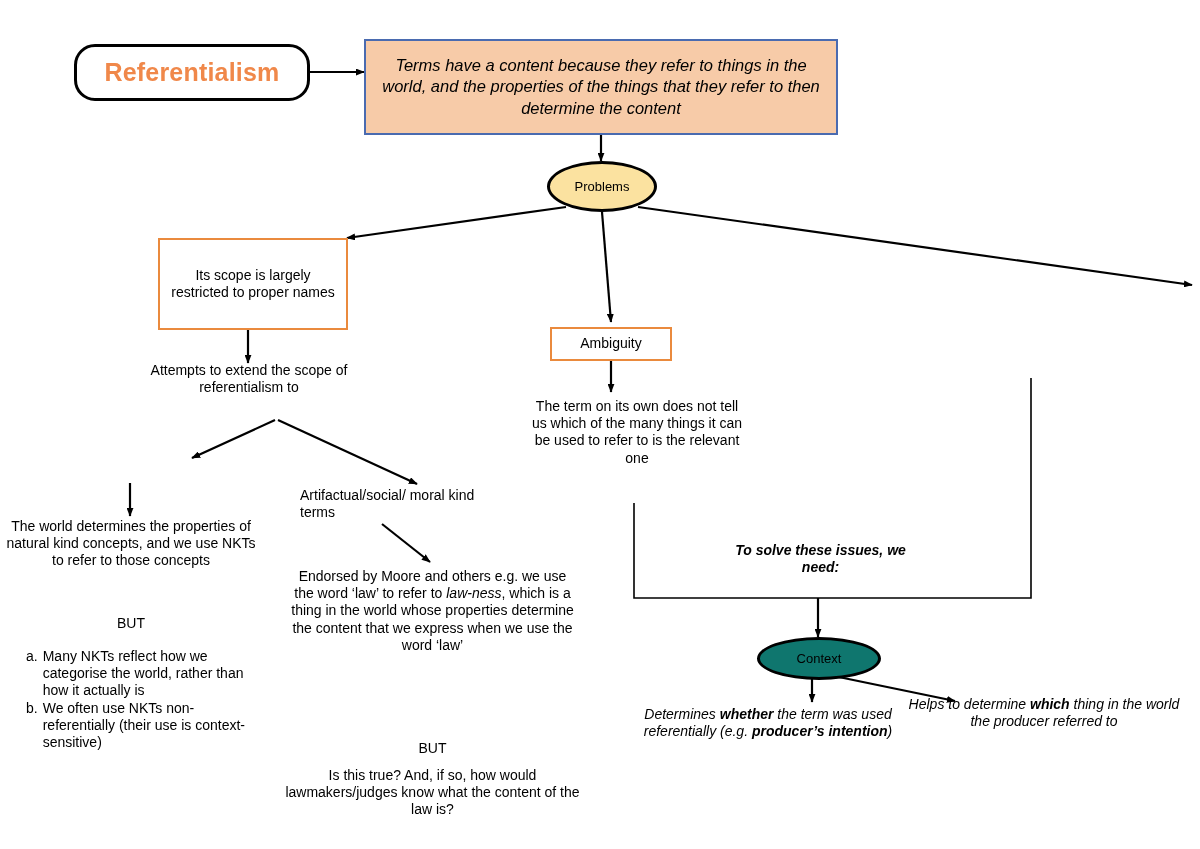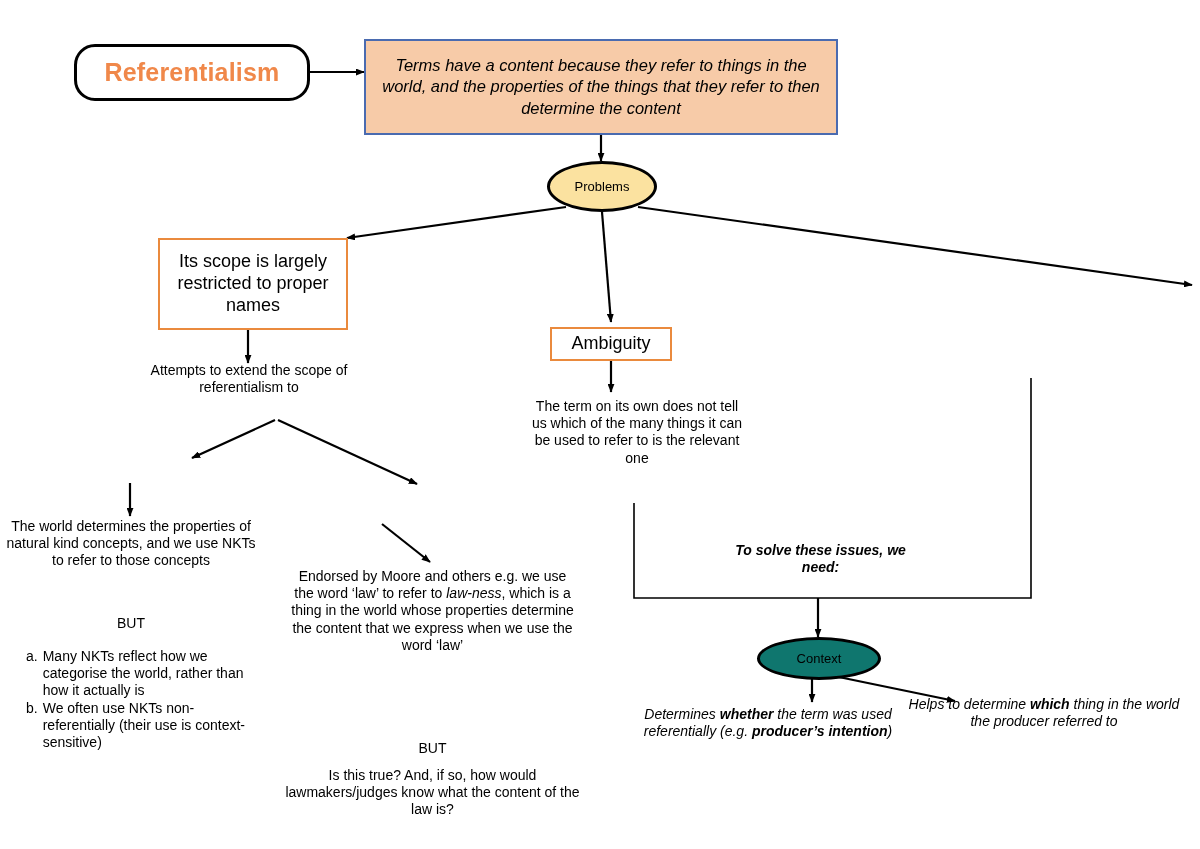--- a/index.html
+++ b/index.html
@@ -68,21 +68,21 @@
   .ellipse-white { background: #0f766e; }
   .ellipse-label {
     font-size: 13px;
   }
   .orange-box {
     border: 2.5px solid #EA8A3D;
     background: #ffffff;
     padding: 4px 8px;
   }
   .orange-box-text {
-    font-size: 18px;
+    font-size: 14px;
     line-height: 1.22;
   }
   .plain-text {
     position: absolute;
     font-size: 14px;
     line-height: 1.23;
     text-align: center;
     box-sizing: border-box;
   }
   .plain-text.left-align { text-align: left; }
@@ -174,20 +174,23 @@
     <div class="list-row">
       <span class="list-marker">a.</span>
       <span class="list-body">Many NKTs reflect how we categorise the world, rather than how it actually is</span>
     </div>
     <div class="list-row">
       <span class="list-marker">b.</span>
       <span class="list-body">We often use NKTs non-referentially (their use is context-sensitive)</span>
     </div>
   </div>
 
+  <div class="plain-text" style="left:300px; top:487px; width:188px; text-align:left;">
+    <span>Artifactual/social/ moral kind terms</span>
+  </div>
 
   <div class="plain-text" style="left:291px; top:568px; width:283px;">
     <span>Endorsed by Moore and others e.g. we use the word ‘law’ to refer to </span><span class="italic">law-ness</span><span>, which is a thing in the world whose properties determine the content that we express when we use the word ‘law’</span>
   </div>
 
   <div class="plain-text" style="left:291px; top:740px; width:283px;">
     <span>BUT</span>
   </div>
 
   <div class="plain-text" style="left:285px; top:767px; width:295px;">

